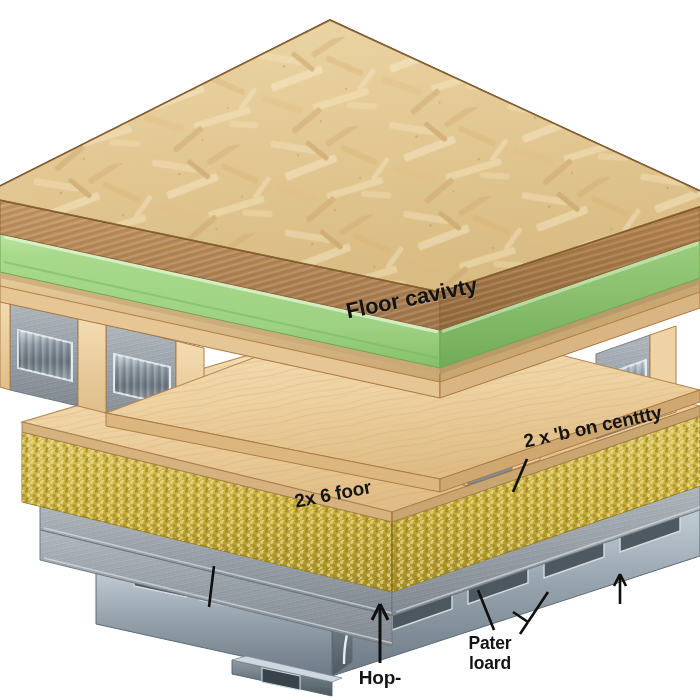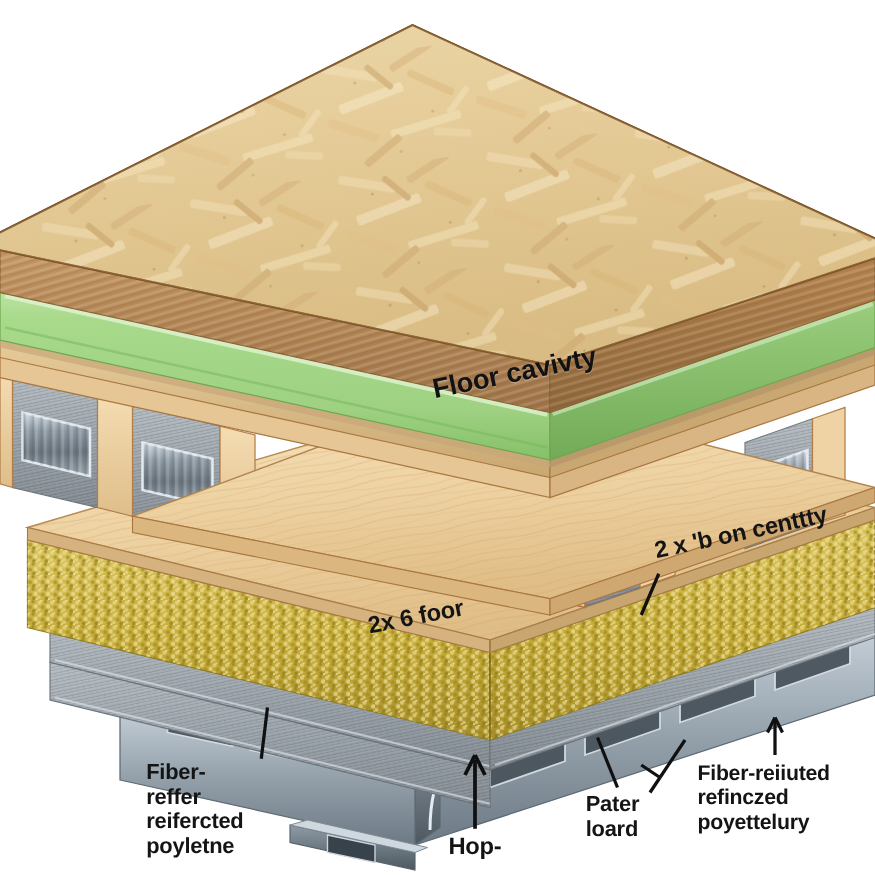--- a/index.html
+++ b/index.html
@@ -48,21 +48,21 @@
   }
   #label-right-membrane{
     left:558px;top:609px;
     font-size:17px;
     line-height:1.14;
   }
   #label-panel-board{
     left:490px;top:634px;
     font-size:17.5px;
     line-height:1.14;
-    text-align:left;
+    text-align:center;
     transform:translateX(-50%);
   }
   #label-hop{
     left:380px;top:668px;
     font-size:19px;
     text-align:left;
     transform:translateX(-50%);
   }
 </style>
 </head>
@@ -419,27 +419,20 @@
       </g>
     </g>
   </svg>
 
   <div class="lbl dark-on-green" id="label-floor-cavity">Floor cavivty</div>
 
   <div class="lbl" id="label-joist-spacing">2 x 'b on centtty</div>
 
   <div class="lbl" id="label-subfloor">2x 6 foor</div>
 
-  <div class="lbl" id="label-left-membrane">Fiber-
-reffer
-reifercted
-poyletne</div>
-
-  <div class="lbl" id="label-right-membrane">Fiber-reiiuted
-refinczed
-poyettelury</div>
+
 
   <div class="lbl" id="label-panel-board">Pater
 loard</div>
 
   <div class="lbl" id="label-hop">Hop-</div>
 
 </div>
 
 </body></html>

